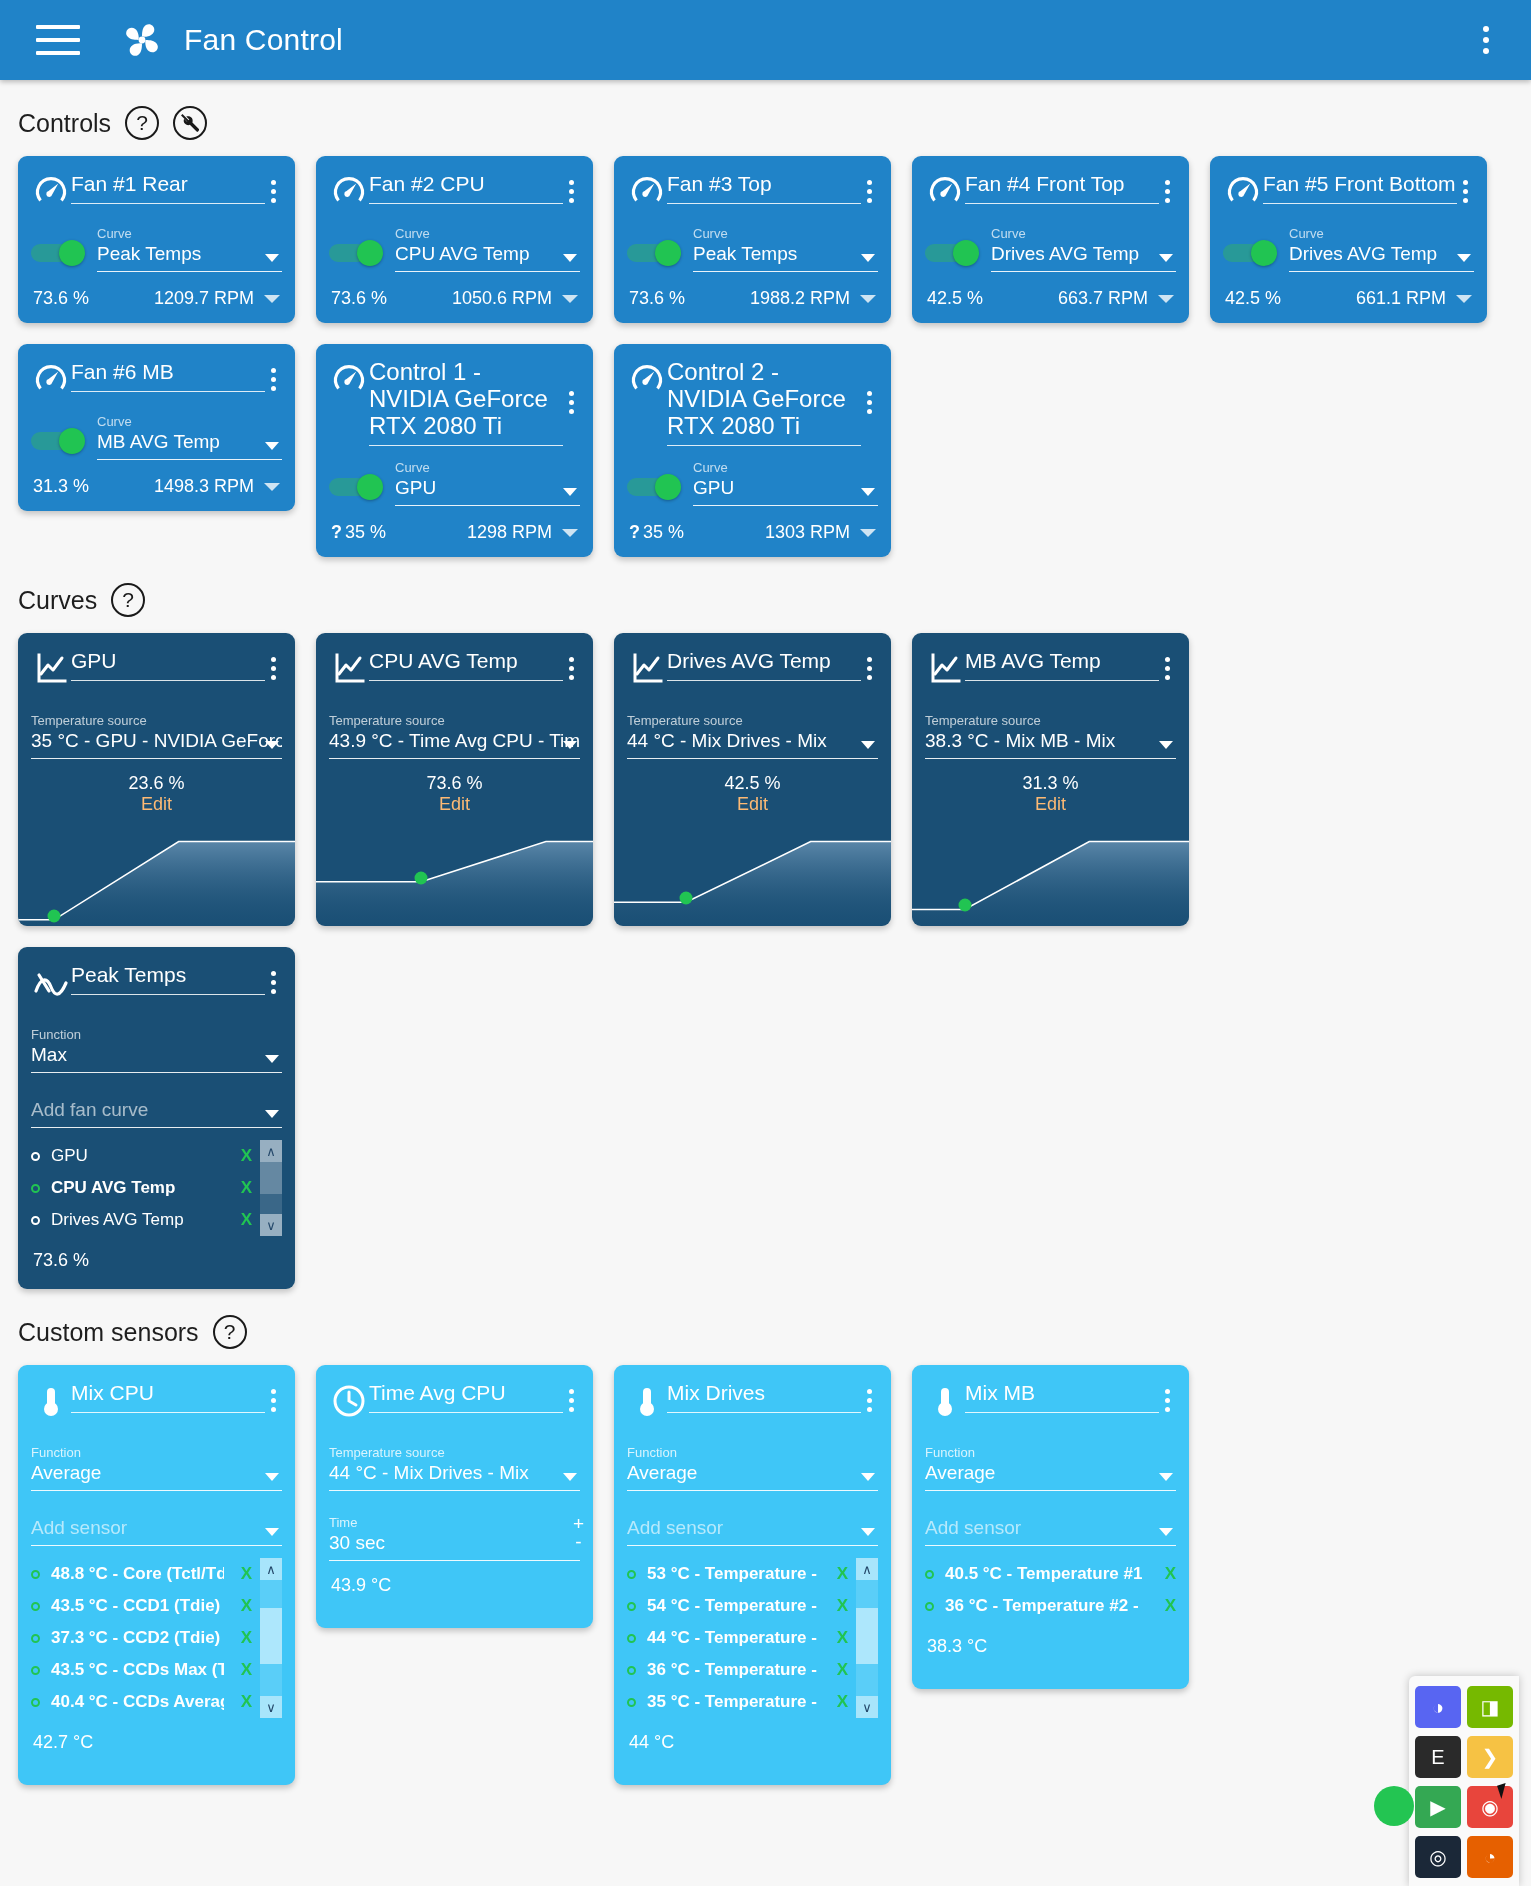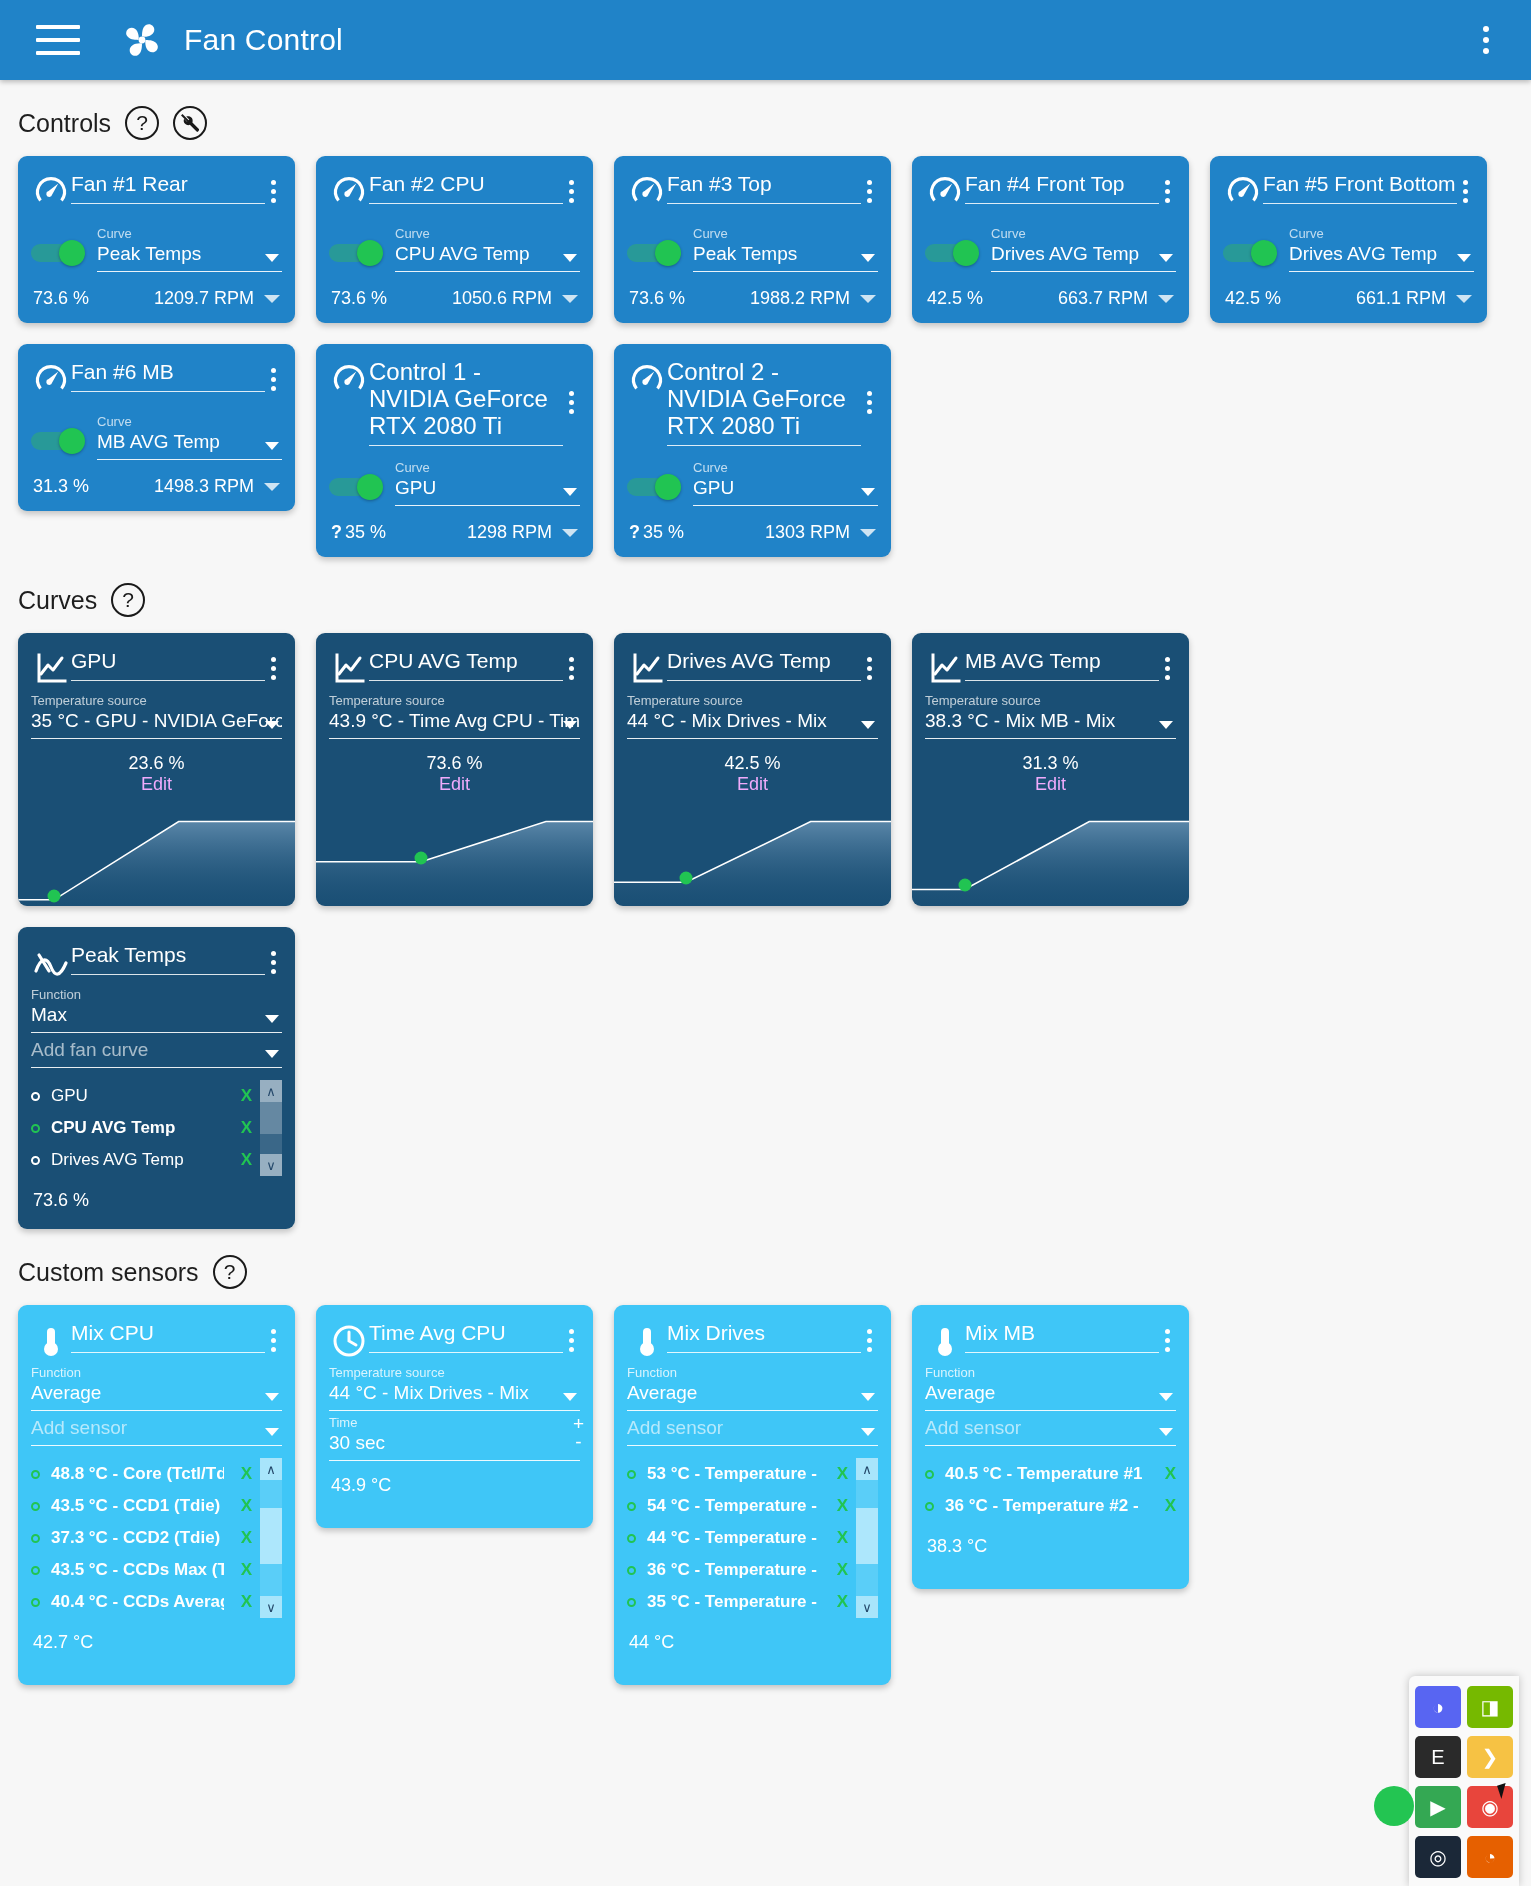--- a/index.html
+++ b/index.html
@@ -80,36 +80,36 @@
   .select-value {
     font-size: 19px; line-height: 26px; padding-right: 26px; padding-bottom: 4px;
     border-bottom: 1.6px solid rgba(255,255,255,.9);
     white-space: nowrap; overflow: hidden; cursor: pointer;
   }
   .select-value.placeholder { color: rgba(255,255,255,.62); }
   .caret { position: absolute; right: 3px; bottom: 10px;
     width: 0; height: 0; border-left: 7px solid transparent; border-right: 7px solid transparent;
     border-top: 8px solid #fff; pointer-events: none; }
 
-  .full-select { margin-top: 4px; position: relative; }
+  .full-select { margin-top: 24px; position: relative; }
 
   
   .stat-row {
     display: flex; align-items: center; justify-content: space-between;
     font-size: 18px; padding: 16px 2px 14px 2px;
   }
   .stat-right { display: flex; align-items: center; gap: 10px; }
   .chev-down { width: 0; height: 0; border-left: 8px solid transparent;
     border-right: 8px solid transparent; border-top: 8px solid rgba(255,255,255,.78); }
   .q-mark { font-weight: 700; margin-right: 3px; }
 
   
   .curve-meta { display: flex; justify-content: space-between; align-items: center;
     font-size: 18px; padding: 14px 2px 8px 2px; flex-direction: column; }
-  .edit-link { color: #f0abfc; font-size: 18px; cursor: pointer; }
+  .edit-link { color: #fdba74; font-size: 18px; cursor: pointer; }
   .curve-graph { height: 103px; margin: 0 -13px; position: relative; }
   .curve-graph svg { width: 100%; height: 100%; display: block; }
 
   
   .list-block { display: flex; margin-top: 12px; }
   .list-items { flex: 1; min-width: 0; }
   .list-row { display: flex; align-items: center; gap: 11px; padding: 6px 0; font-size: 17px; }
   .bullet { width: 9px; height: 9px; border-radius: 50%; border: 2px solid #fff; flex: 0 0 9px; }
   .bullet.active { border-color: #21c452; }
   .list-label { flex: 1; min-width: 0; white-space: nowrap; overflow: hidden; }

